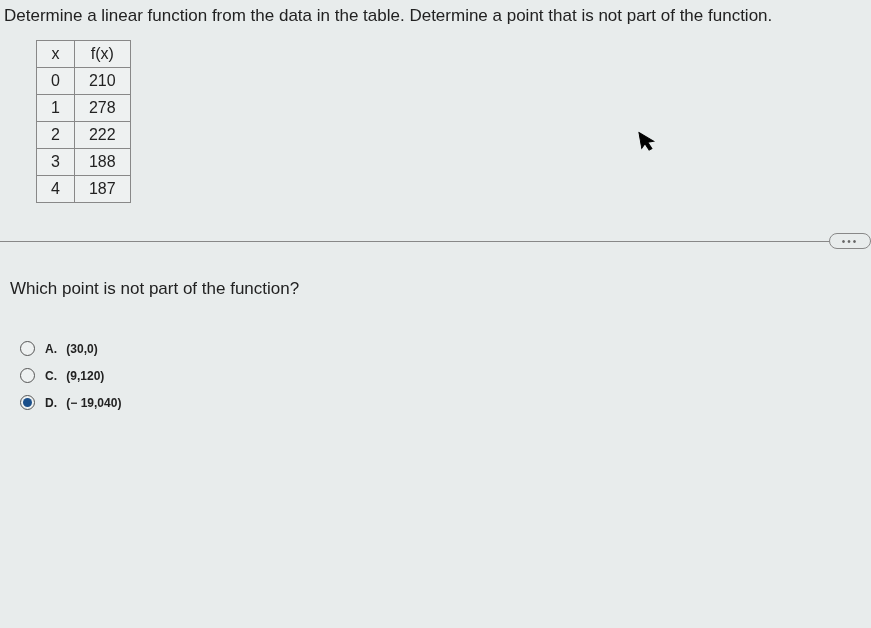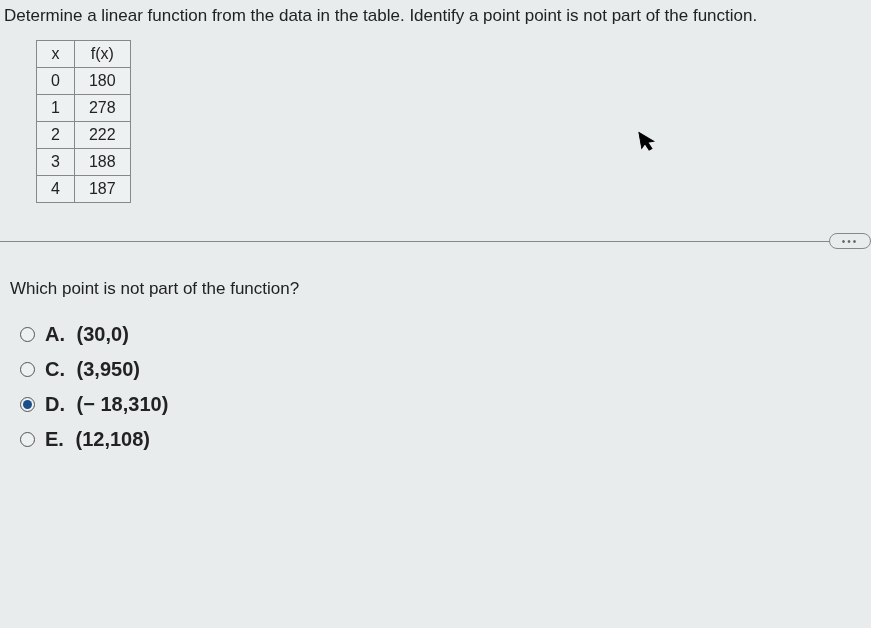--- a/index.html
+++ b/index.html
@@ -63,21 +63,21 @@
       align-items: center;
       justify-content: center;
       font-size: 10px;
       letter-spacing: 2px;
       color: #666;
       cursor: pointer;
     }
     .sub-question {
       font-size: 17px;
       padding-left: 10px;
-      margin-bottom: 24px;
+      margin-bottom: 42px;
       color: #222;
     }
     .options {
       padding-left: 20px;
     }
     .option-row {
       display: flex;
       align-items: center;
       margin-bottom: 12px;
       cursor: pointer;
@@ -95,21 +95,21 @@
     }
     .radio.selected::after {
       content: "";
       width: 9px;
       height: 9px;
       background: #1a4f8a;
       border-radius: 50%;
       display: block;
     }
     .option-label {
-      font-size: 20px;
+      font-size: 12px;
       color: #222;
     }
     .option-letter {
       font-weight: bold;
       margin-right: 6px;
     }
     .option-text {
       font-weight: bold;
     }
     .cursor-icon {
@@ -117,32 +117,32 @@
       left: 640px;
       top: 130px;
       font-size: 20px;
       color: #000;
       transform: rotate(-10deg);
     }
   </style>
 </head>
 <body>
 
-<div class="question-prompt">Determine a linear function from the data in the table. Identify a point point is not part of the function.</div>
+<div class="question-prompt">Determine a linear function from the data in the table. Determine a point that is not part of the function.</div>
 
 <div class="table-wrap">
   <table>
     <tbody>
         <tr>
       <th>x</th>
       <th>f(x)</th>
     </tr>
     <tr>
       <td>0</td>
-      <td>180</td>
+      <td>210</td>
     </tr>
     <tr>
       <td>1</td>
       <td>278</td>
     </tr>
     <tr>
       <td>2</td>
       <td>222</td>
     </tr>
     <tr>
@@ -169,35 +169,28 @@
     <span class="radio"></span>
     <span class="option-label">
       <span class="option-letter">A.</span>
       <span class="option-text">(30,0)</span>
     </span>
   </div>
   <div class="option-row">
     <span class="radio"></span>
     <span class="option-label">
       <span class="option-letter">C.</span>
-      <span class="option-text">(3,950)</span>
+      <span class="option-text">(9,120)</span>
     </span>
   </div>
   <div class="option-row">
     <span class="radio selected"></span>
     <span class="option-label">
       <span class="option-letter">D.</span>
-      <span class="option-text">(− 18,310)</span>
-    </span>
-  </div>
-  <div class="option-row">
-    <span class="radio"></span>
-    <span class="option-label">
-      <span class="option-letter">E.</span>
-      <span class="option-text">(12,108)</span>
+      <span class="option-text">(− 19,040)</span>
     </span>
   </div>
 </div>
 
 <div class="cursor-icon">
   <svg width="18" height="22" viewBox="0 0 18 22">
     <path d="M1 1 L1 17 L5 13 L8 20 L11 19 L8 12 L14 12 Z" fill="#000" stroke="#000" stroke-width="1"></path>
   </svg>
 </div>
 

